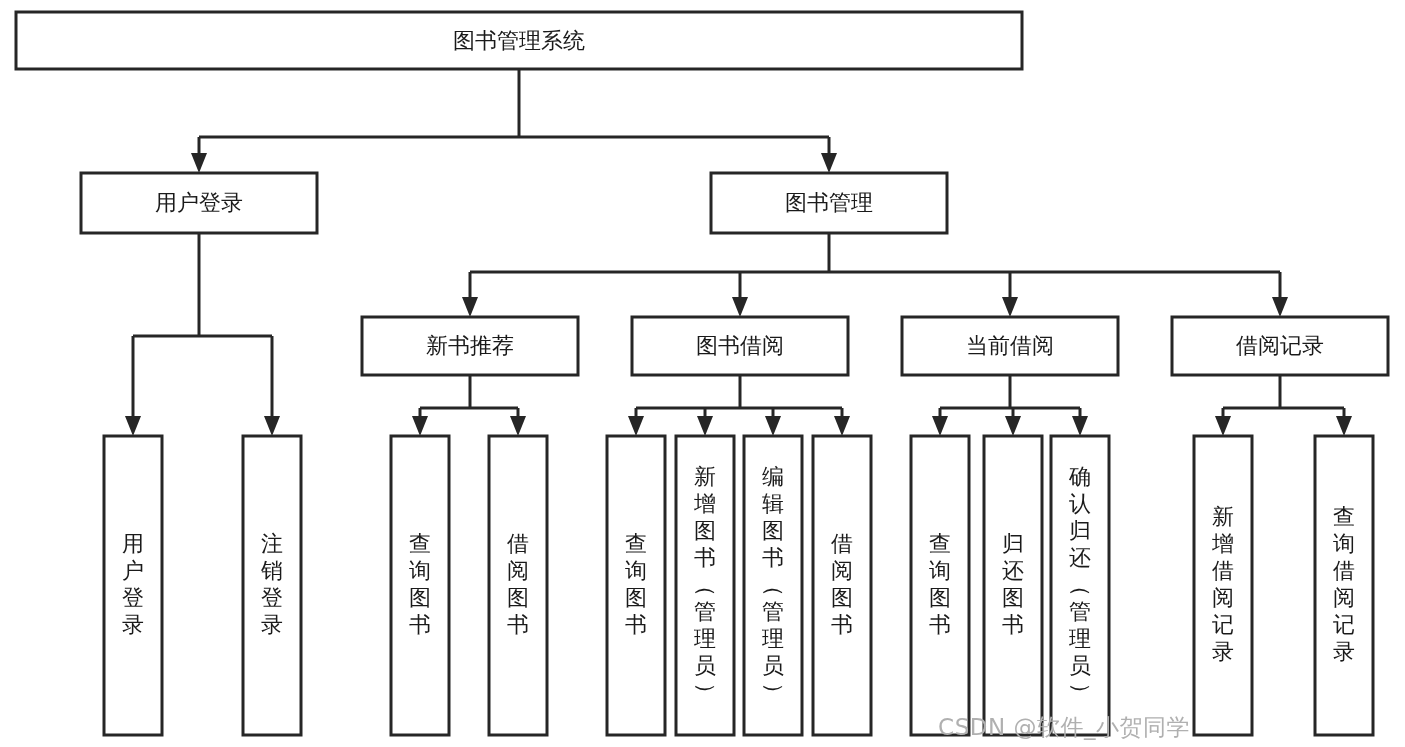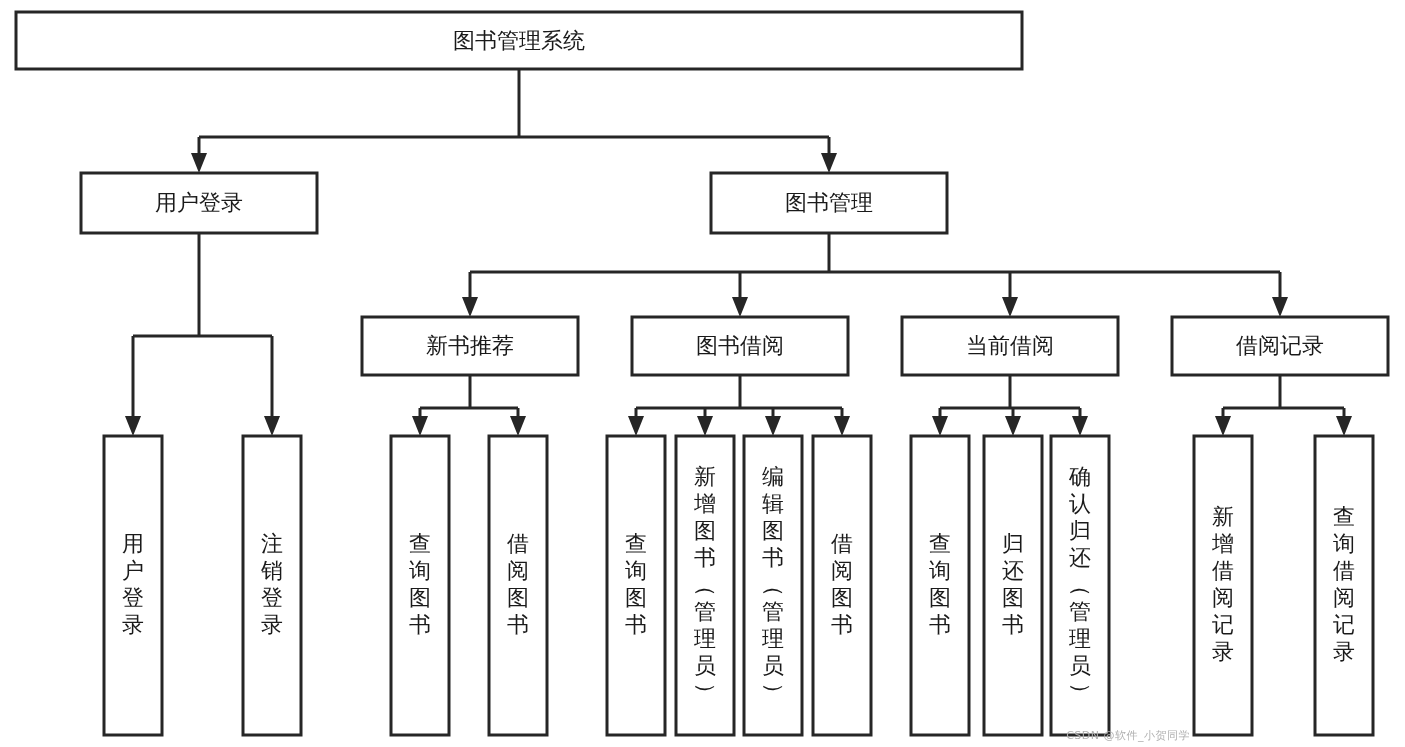--- a/index.html
+++ b/index.html
@@ -53,21 +53,21 @@
     font-size: 22px;
     fill: #1a1a1a;
     text-anchor: middle;
     dominant-baseline: middle;
   }
   .watermark {
     position: absolute;
     right: 8px;
     bottom: 4px;
     font-family: "DejaVu Sans", "Liberation Sans", sans-serif;
-    font-size: 11px;
+    font-size: 23px;
     color: #b0b0b0;
     white-space: nowrap;
     letter-spacing: 0.5px;
     pointer-events: none;
   }
 </style>
 </head>
 <body>
 
 <div id="diagram-root">

